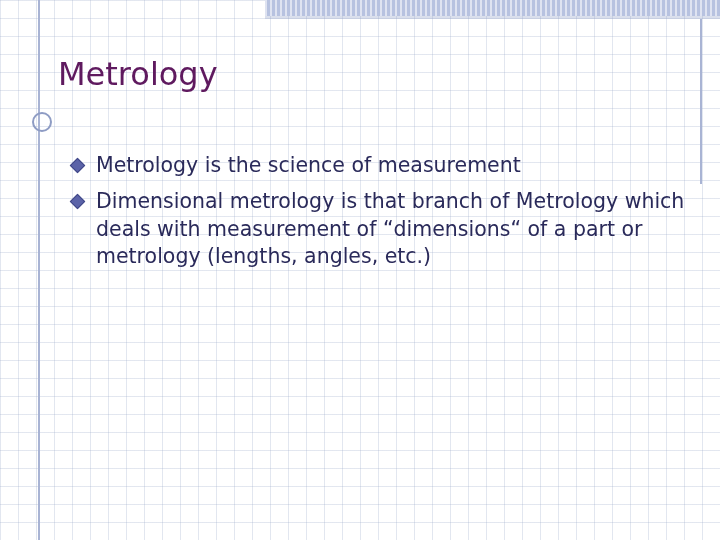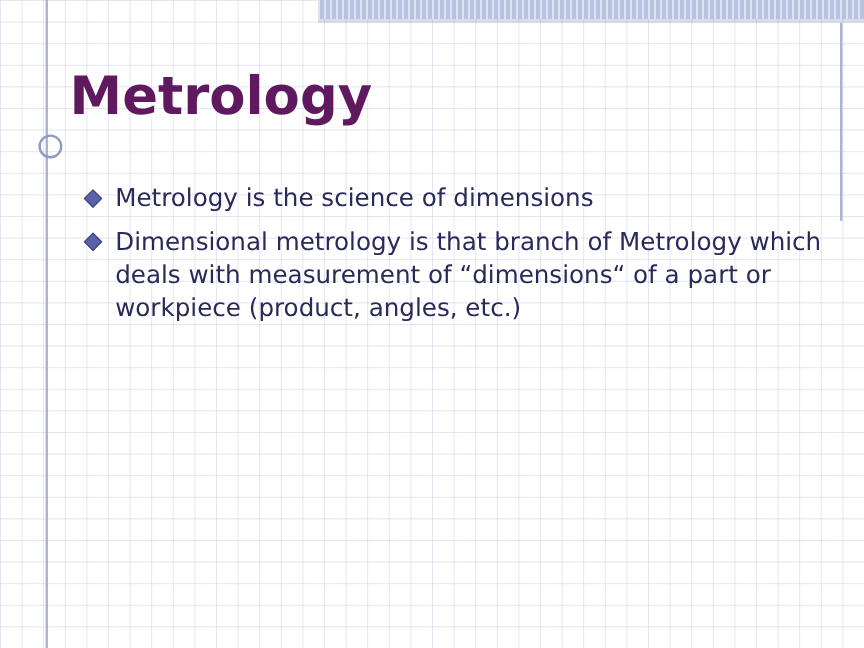--- a/index.html
+++ b/index.html
@@ -82,22 +82,22 @@
     border-radius: 50%;
     background: transparent;
   }
 
   
   .title {
     position: absolute;
     left: 58px;
     top: 57px;
     font-family: "DejaVu Sans", sans-serif;
-    font-size: 44px;
-    font-weight: bold;
+    font-size: 32px;
+    font-weight: normal;
     color: #5f1a5f;
     letter-spacing: 0px;
     line-height: 1.1;
     text-align: center;
   }
 
   
   .body {
     position: absolute;
     left: 72px;
@@ -150,23 +150,23 @@
   <div class="left-rule"></div>
   <div class="right-rule"></div>
   <div class="circle-deco"></div>
 
   <div class="title">Metrology</div>
 
   <div class="body">
 
     <div class="bullet-row">
       <span class="bullet-marker"></span>
-      <span class="bullet-text">Metrology is the science of dimensions</span>
+      <span class="bullet-text">Metrology is the science of measurement</span>
     </div>
 
     <div class="bullet-row">
       <span class="bullet-marker"></span>
-      <span class="bullet-text">Dimensional metrology is that branch of Metrology which deals with measurement of “dimensions“  of a part or workpiece (product, angles, etc.)</span>
+      <span class="bullet-text">Dimensional metrology is that branch of Metrology which deals with measurement of “dimensions“  of a part or metrology (lengths, angles, etc.)</span>
     </div>
 
 
   </div>
 </div>
 
 </body></html>

